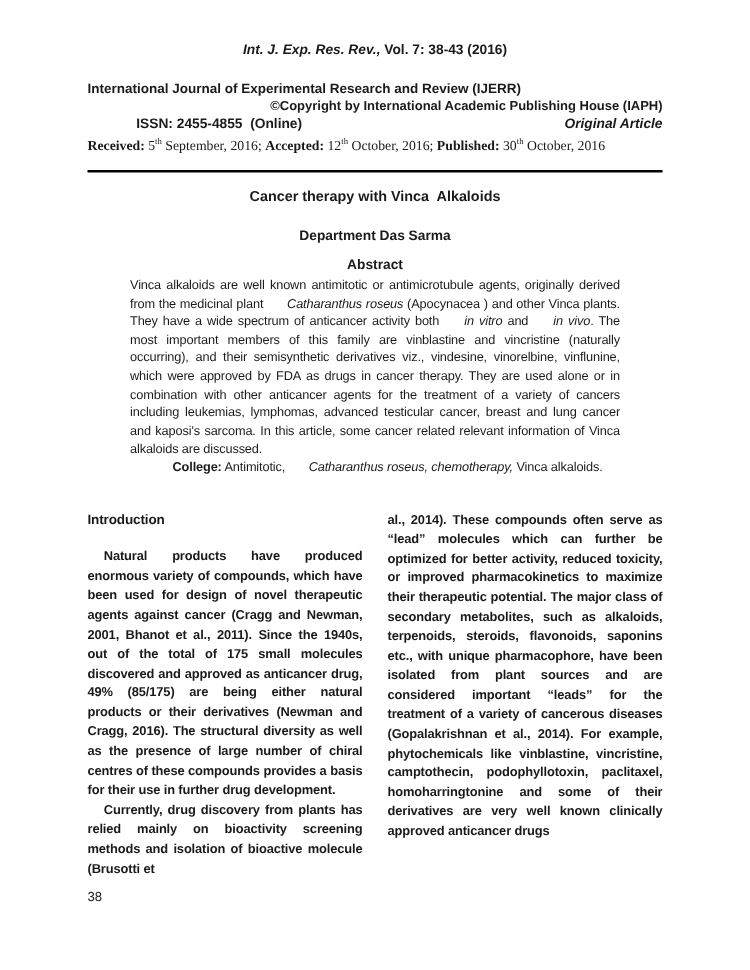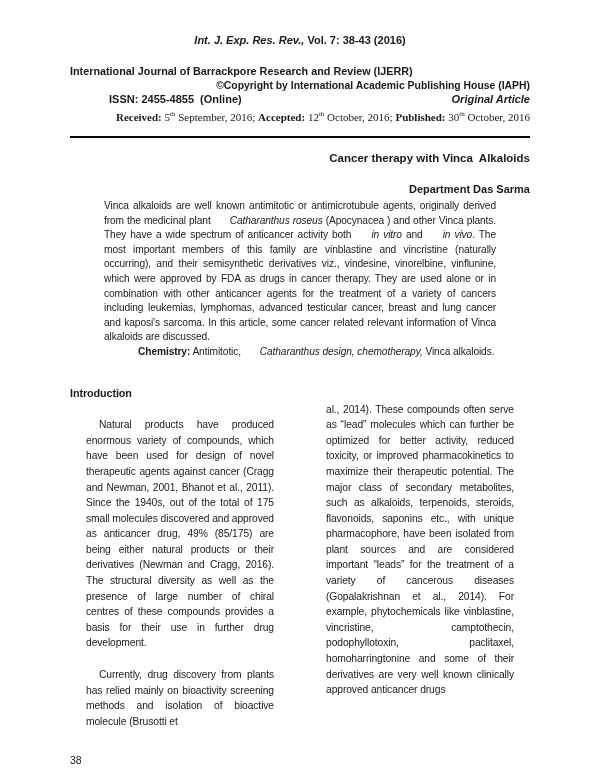--- a/index.html
+++ b/index.html
@@ -10,30 +10,30 @@
     height: 776px;
     background: #ffffff;
     color: #1a1a1a;
     font-family: "Liberation Sans", sans-serif;
     padding: 34px 70px 0 70px;
     overflow: hidden;
   }
   .b  { font-weight: bold; }
   .i  { font-style: italic; padding-left: 16px; }
   .bi { font-weight: bold; font-style: italic; }
-  .center { text-align: right; }
+  .center { text-align: center; }
   .pre { white-space: pre-wrap; }
   .serif { font-family: "Liberation Serif", serif; }
 
   .journal-ref { text-align: center; font-size: 11px; margin-bottom: 19px; }
   .journal-name { font-size: 10.8px; line-height: 13.5px; }
   .copyright    { font-size: 10.4px; line-height: 13.5px; text-align: right; }
   .issn-row { display: flex; justify-content: space-between; align-items: center;
               font-size: 11px; line-height: 14px; padding-left: 39px; }
-  .received { text-align: right; font-size: 11px; margin-top: 5px; }
+  .received { text-align: left; font-size: 11px; margin-top: 5px; }
   .received sup { font-size: 7px; vertical-align: super; line-height: 0; }
 
   .rule { border: none; border-top: 2.6px solid #000; margin-top: 13px; }
 
   .title  { font-size: 11.5px; margin-top: 14px; }
   .author { font-size: 11px;  margin-top: 19px; }
   .affil  { font-size: 11.5px; line-height: 17px; margin-top: 7px; }
   .email  { font-size: 11px; margin-top: 7px; }
 
   .abstract-head { font-size: 11px; margin-top: 11px; }
@@ -44,61 +44,62 @@
   }
   .keywords {
     width: 392px; margin: 0 auto; padding-left: 34px;
     font-size: 10.2px; line-height: 14.6px; letter-spacing: -0.1px;
   }
 
   .columns { display: flex; gap: 20px; margin-top: 26px; }
   .col { flex: 1 1 0; font-size: 10.3px; line-height: 15.6px;
          text-align: justify; letter-spacing: -0.1px; }
   .col .heading { font-size: 10.8px; margin-bottom: 14px; text-align: left; }
-  .col p { margin: 16px; }
+  .col p { margin: 0; font-weight: bold; }
   .col p.indent { text-indent: 13px; }
 
   .page-num { font-size: 10.5px; margin-top: 9px; }
 </style>
 </head>
 <body>
 
 <div class="page">
 
   <div class="journal-ref">
     <span class="bi">Int. J. Exp. Res. Rev.,</span><span class="b"> Vol. 7: 38-43 (2016)</span>
   </div>
 
   <div class="header-block">
-    <div class="journal-name b">International Journal of Barrackpore Research and Review (IJERR)</div>
+    <div class="journal-name b">International Journal of Experimental Research and Review (IJERR)</div>
     <div class="copyright b">©Copyright by International Academic Publishing House (IAPH)</div>
     <div class="issn-row">
       <span class="b pre">ISSN: 2455-4855  (Online)</span>
       <span class="bi">Original Article</span>
     </div>
     <div class="received serif">
       <span class="b">Received:</span><span> 5</span><sup>th</sup><span> September, 2016; </span><span class="b">Accepted:</span><span> 12</span><sup>th</sup><span> October, 2016; </span><span class="b">Published:</span><span> 30</span><sup>th</sup><span> October, 2016</span>
     </div>
   </div>
 
   <hr class="rule">
 
   <div class="title b center pre">Cancer therapy with Vinca  Alkaloids</div>
 
   <div class="author b center">Department Das Sarma</div>
 
 
 
+  <div class="abstract-head b center">Abstract</div>
 
   <p class="abstract">
     <span>Vinca alkaloids are well known antimitotic or antimicrotubule agents, originally derived from the medicinal plant </span><span class="i">Catharanthus roseus</span><span> (Apocynacea ) and other Vinca plants. They have a wide spectrum of anticancer activity both </span><span class="i">in vitro</span><span> and </span><span class="i">in vivo</span><span>. The most important members of this family are vinblastine and vincristine (naturally occurring), and their semisynthetic derivatives viz., vindesine, vinorelbine, vinflunine, which were approved by FDA as drugs in cancer therapy. They are used alone or in combination with other anticancer agents for the treatment of a variety of cancers including leukemias, lymphomas, advanced testicular cancer, breast and lung cancer and kaposi's sarcoma. In this article, some cancer related relevant information of Vinca alkaloids are discussed.</span>
   </p>
 
   <p class="keywords">
-    <span class="b">Chemistry:</span><span> Antimitotic, </span><span class="i">Catharanthus design, chemotherapy,</span><span> Vinca alkaloids.</span>
+    <span class="b">College:</span><span> Antimitotic, </span><span class="i">Catharanthus roseus, chemotherapy,</span><span> Vinca alkaloids.</span>
   </p>
 
   <div class="columns">
     <div class="col">
       <div class="b heading">Introduction</div>
       <p class="indent">Natural products have produced enormous variety of compounds, which have been used for design of novel therapeutic agents against cancer (Cragg and Newman, 2001, Bhanot et al., 2011). Since the 1940s, out of the total of 175 small molecules discovered and approved as anticancer drug, 49% (85/175) are being either natural products or their derivatives (Newman and Cragg, 2016). The structural diversity as well as the presence of large number of chiral centres of these compounds provides a basis for their use in further drug development.</p>
       <p class="indent">Currently, drug discovery from plants has relied mainly on bioactivity screening methods and isolation of bioactive molecule (Brusotti et</p>
     </div>
     <div class="col">
       <p>al., 2014). These compounds often serve as “lead” molecules which can further be optimized for better activity, reduced toxicity, or improved pharmacokinetics to maximize their therapeutic potential. The major class of secondary metabolites, such as alkaloids, terpenoids, steroids, flavonoids, saponins etc., with unique pharmacophore, have been isolated from plant sources and are considered important “leads” for the treatment of a variety of cancerous diseases (Gopalakrishnan et al., 2014). For example, phytochemicals like vinblastine, vincristine, camptothecin, podophyllotoxin, paclitaxel, homoharringtonine and some of their derivatives are very well known clinically approved anticancer drugs</p>

